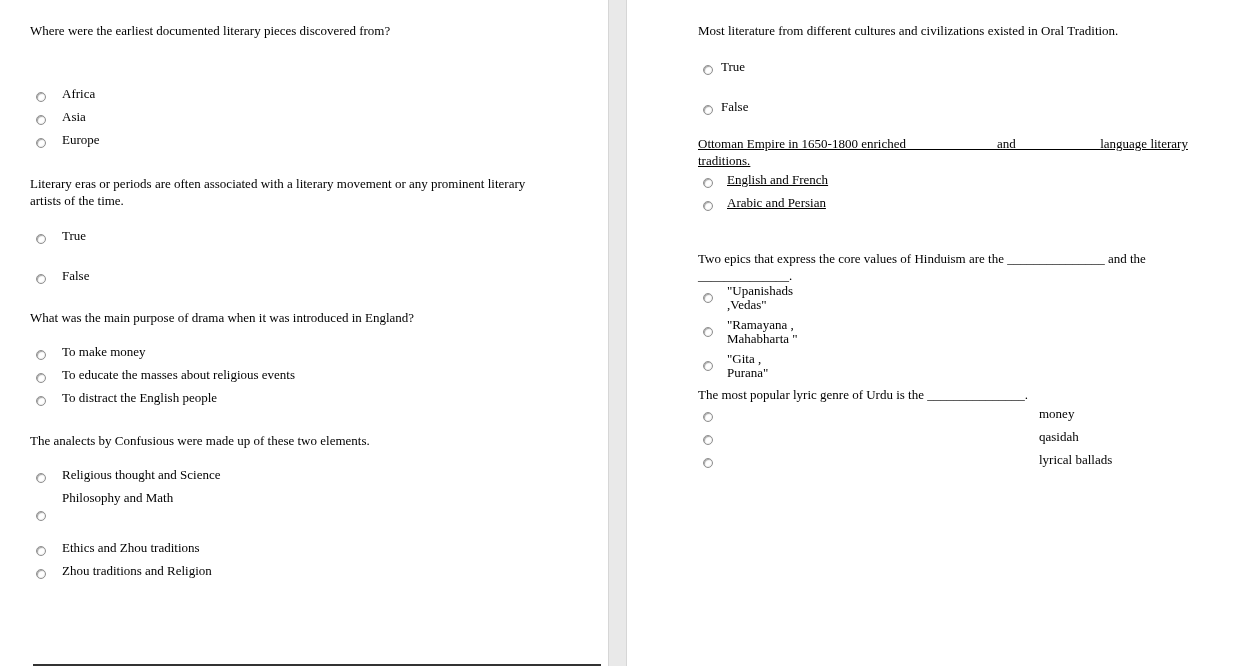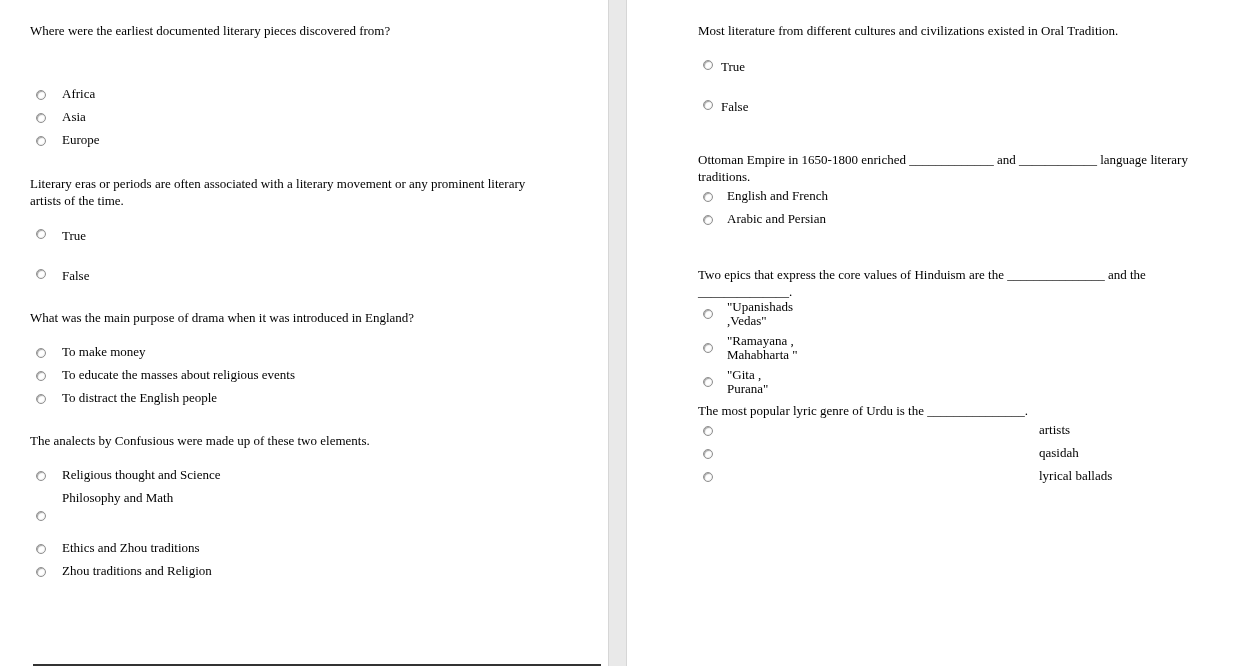--- a/index.html
+++ b/index.html
@@ -9,21 +9,21 @@
     position:relative;
   }
   .panel{position:absolute;top:0;bottom:0;background:#fff;box-sizing:border-box;}
   .panel-left{left:0;width:701px;padding:22px 10px 0 30px;}
   .panel-right{left:627px;right:4px;padding:22px 20px 0 71px;}
   .gutter{position:absolute;left:608px;width:19px;top:0;bottom:0;background:#e9e9e9;
     border-left:1px solid #d6d6d6;border-right:1px solid #d6d6d6;box-sizing:border-box;}
   .bottom-edge{position:absolute;left:33px;width:568px;height:2px;bottom:0;background:#333;}
 
   .qtext{margin:0;white-space:pre-line;}
-  .opt{display:flex;align-items:center;}
+  .opt{display:flex;align-items:flex-end;}
   .opt-label{line-height:17px;white-space:pre-line;}
   .radio{
     flex:0 0 auto;width:8px;height:8px;border:1px solid #8f8f8f;border-radius:50%;
     background:radial-gradient(circle at 30% 30%, #ffffff 55%, #dcdcdc 100%);
     box-shadow:inset 1px 1px 1px rgba(90,90,90,.55);
     margin-top:3px;
   }
 
   
   .panel-left .opt .radio{margin-left:6px;margin-right:16px;}
@@ -41,21 +41,21 @@
   .opt-tf .opt-label{margin-top:3px;}
 
   .opt-stacked{display:block;margin-bottom:18px;}
   .opt-stacked .opt-label{display:block;margin-left:32px;}
   .opt-stacked .radio{display:block;margin-left:6px;margin-top:5px;}
 
   
   .panel-right .opt .radio{margin-left:5px;margin-right:14px;}
   .qr0-opts{margin-top:16px;}
   .panel-right .opt-tf .radio{margin-right:8px;}
-  .qr1{margin-top:36px;}
+  .qr1{margin-top:20px;text-decoration:underline;}
   .qr1-opts{margin-top:2px;}
   .qr2{margin-top:39px;}
   .qr2-opts{margin-top:0;}
   .opt-2line{margin-bottom:6px;align-items:center;}
   .opt-2line .radio{margin-top:0;}
   .opt-2line .opt-label{line-height:14px;}
   .qr3{}
   .qr3-opts{margin-top:2px;}
   .opt-far{margin-bottom:6px;}
   .opt-far .opt-label{margin-left:312px;}
@@ -193,21 +193,21 @@
 Purana"</span>
       </div>
     </div>
   </section>
 
   <section class="question qr3">
     <p class="qtext">The most popular lyric genre of Urdu is the _______________.</p>
     <div class="qr3-opts">
       <div class="opt opt-far">
         <span class="radio"></span>
-        <span class="opt-label">artists</span>
+        <span class="opt-label">money</span>
       </div>
       <div class="opt opt-far">
         <span class="radio"></span>
         <span class="opt-label">qasidah</span>
       </div>
       <div class="opt opt-far">
         <span class="radio"></span>
         <span class="opt-label">lyrical ballads</span>
       </div>
     </div>

